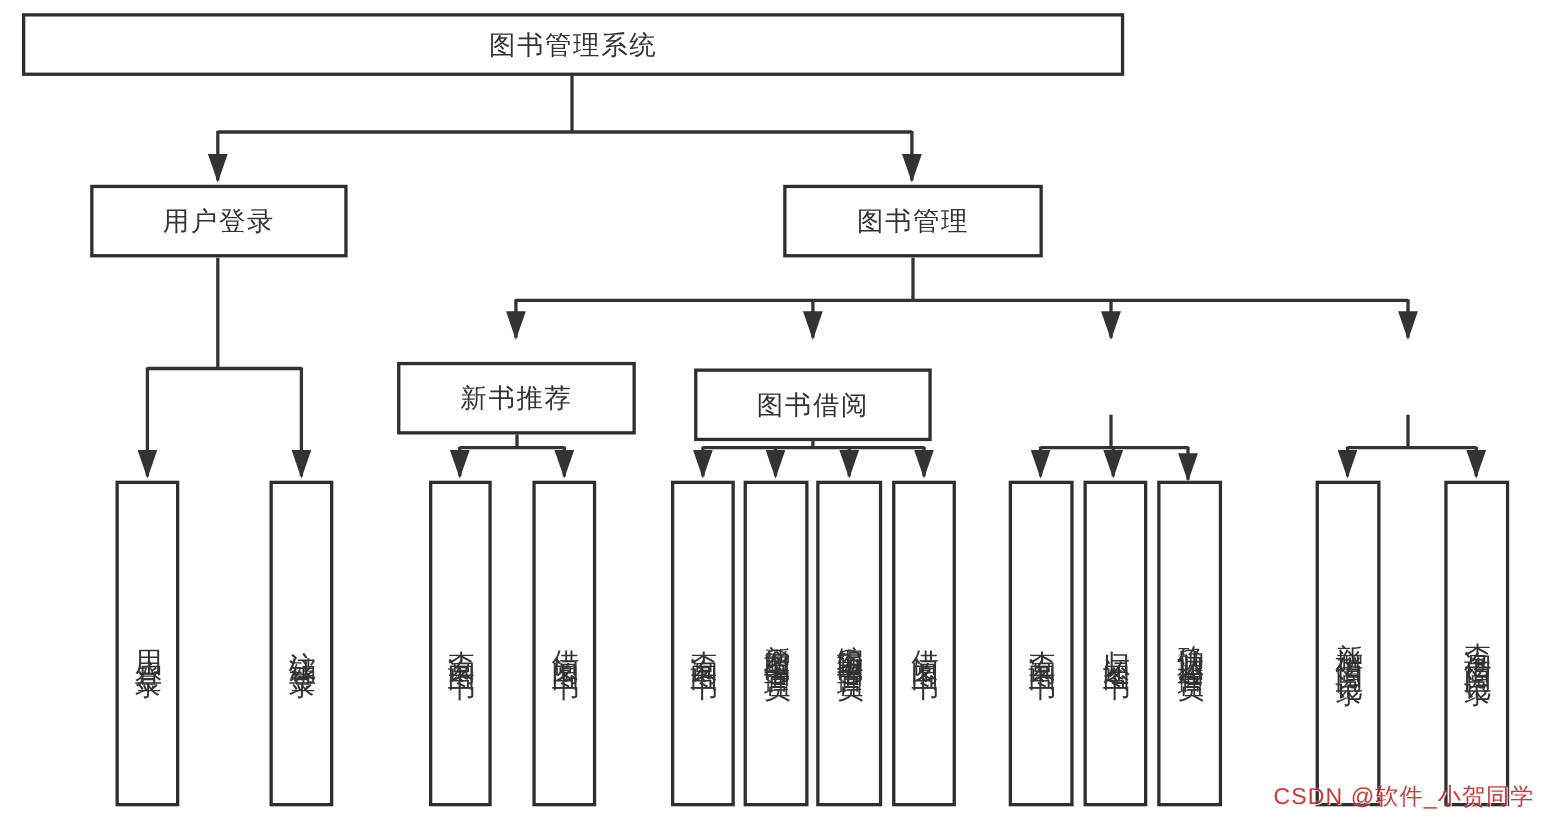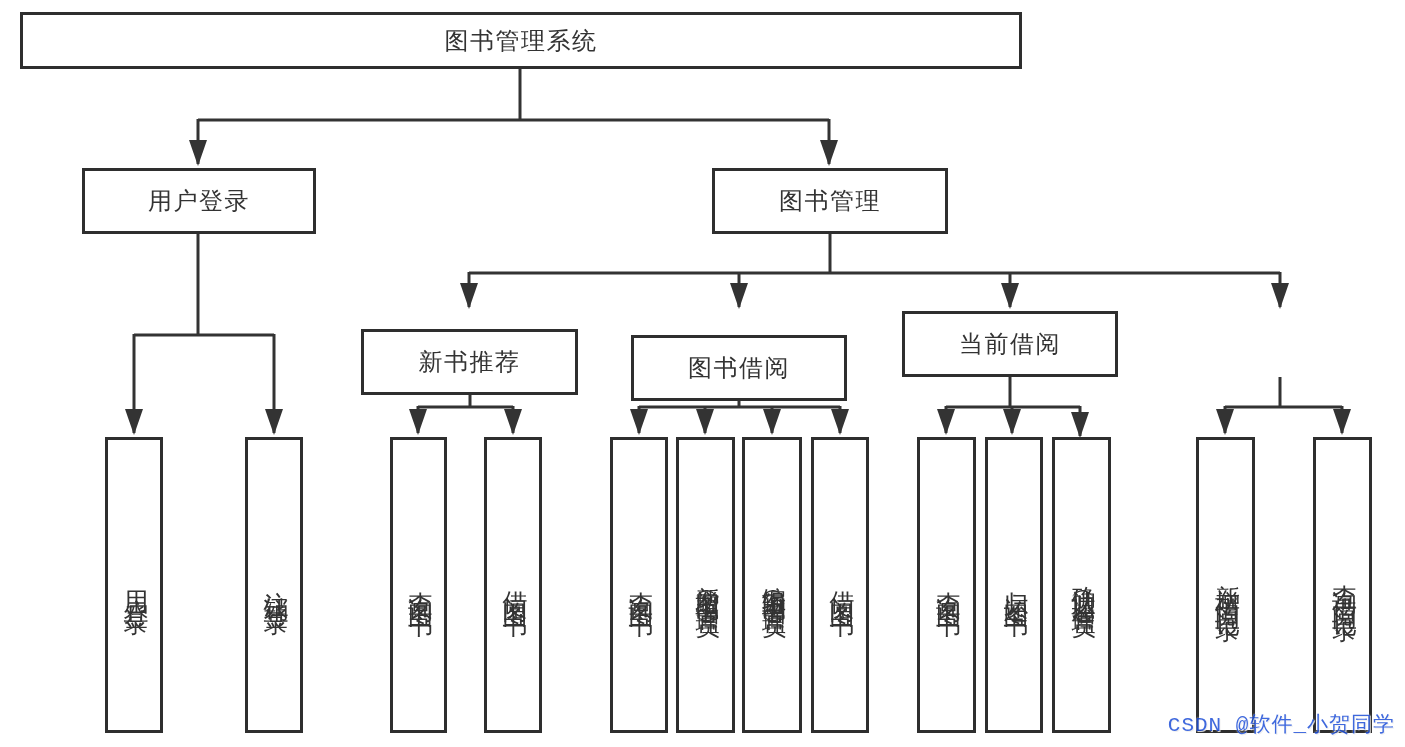--- a/index.html
+++ b/index.html
@@ -1,18 +1,18 @@
 <!DOCTYPE html>
 <html><head>
 <meta charset="utf-8">
 <style>
   html,body{margin:0;padding:0;background:#fff;}
   #canvas{
     position:relative;width:1405px;height:747px;background:#fff;overflow:hidden;
-    font-family:Liberation Mono, monospace;color:#333;
+    font-family:Liberation Sans, sans-serif;color:#333;
   }
   #wires{position:absolute;left:0;top:0;width:1405px;height:747px;}
   .node{
     position:absolute;box-sizing:border-box;background:#fff;
     border:3px solid #2e2e2e;display:flex;align-items:center;justify-content:center;
   }
   .hnode{font-size:24px;letter-spacing:1.5px;white-space:nowrap;}
   .vnode{
     writing-mode:vertical-rl;text-orientation:mixed;
     font-size:25px;letter-spacing:0.28em;line-height:1;white-space:nowrap;
@@ -28,21 +28,21 @@
   .n-borrow-log{left:1172px;top:311px;width:216px;height:66px;}
   .leaf{top:437px;height:296px;}
   .l1{left:105px;width:58px;} .l2{left:245px;width:58px;}
   .l3{left:390px;width:57px;} .l4{left:484px;width:58px;}
   .l5{left:610px;width:58px;} .l6{left:676px;width:59px;}
   .l7{left:742px;width:60px;} .l8{left:811px;width:58px;}
   .l9{left:917px;width:59px;} .l10{left:985px;width:58px;}
   .l11{left:1052px;width:59px;}
   .l12{left:1196px;width:59px;} .l13{left:1313px;width:59px;}
   .watermark{
-    position:absolute;right:10px;bottom:9px;font-size:21px;color:#1d4ed8;
+    position:absolute;right:10px;bottom:9px;font-size:21px;color:#b91c1c;
     letter-spacing:1px;opacity:.85;z-index:5;white-space:nowrap;
     text-shadow:0 0 2px #ffffff,1px 1px 0 #e9e9e9;
   }
 </style>
 </head>
 <body>
 
 <div id="canvas">
 
   <svg id="wires" viewBox="0 0 1405 747" xmlns="http://www.w3.org/2000/svg">
@@ -100,21 +100,20 @@
     </g>
   </svg>
 
   <div class="node hnode n-root">图书管理系统</div>
 
   <div class="node hnode n-user-login">用户登录</div>
   <div class="node hnode n-book-mgmt">图书管理</div>
 
   <div class="node hnode n-new-rec">新书推荐</div>
   <div class="node hnode n-book-borrow">图书借阅</div>
-  <div class="node hnode n-cur-borrow">当前借阅</div>
 
   <div class="node vnode leaf l1">用户登录</div>
   <div class="node vnode leaf l2">注销登录</div>
 
   <div class="node vnode leaf l3">查询图书</div>
   <div class="node vnode leaf l4">借阅图书</div>
 
   <div class="node vnode leaf l5">查询图书</div>
   <div class="node vnode long leaf l6">新增图书（管理员）</div>
   <div class="node vnode long leaf l7">编辑图书（管理员）</div>

